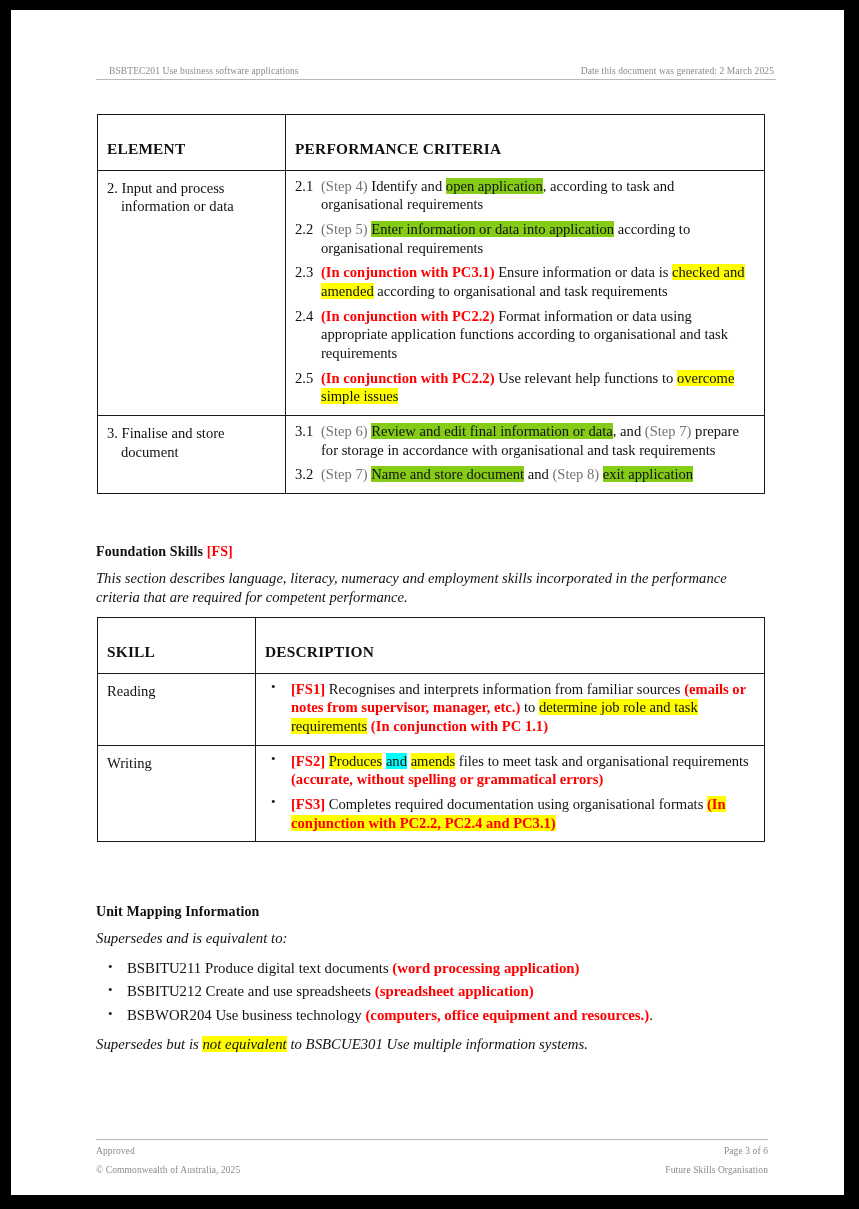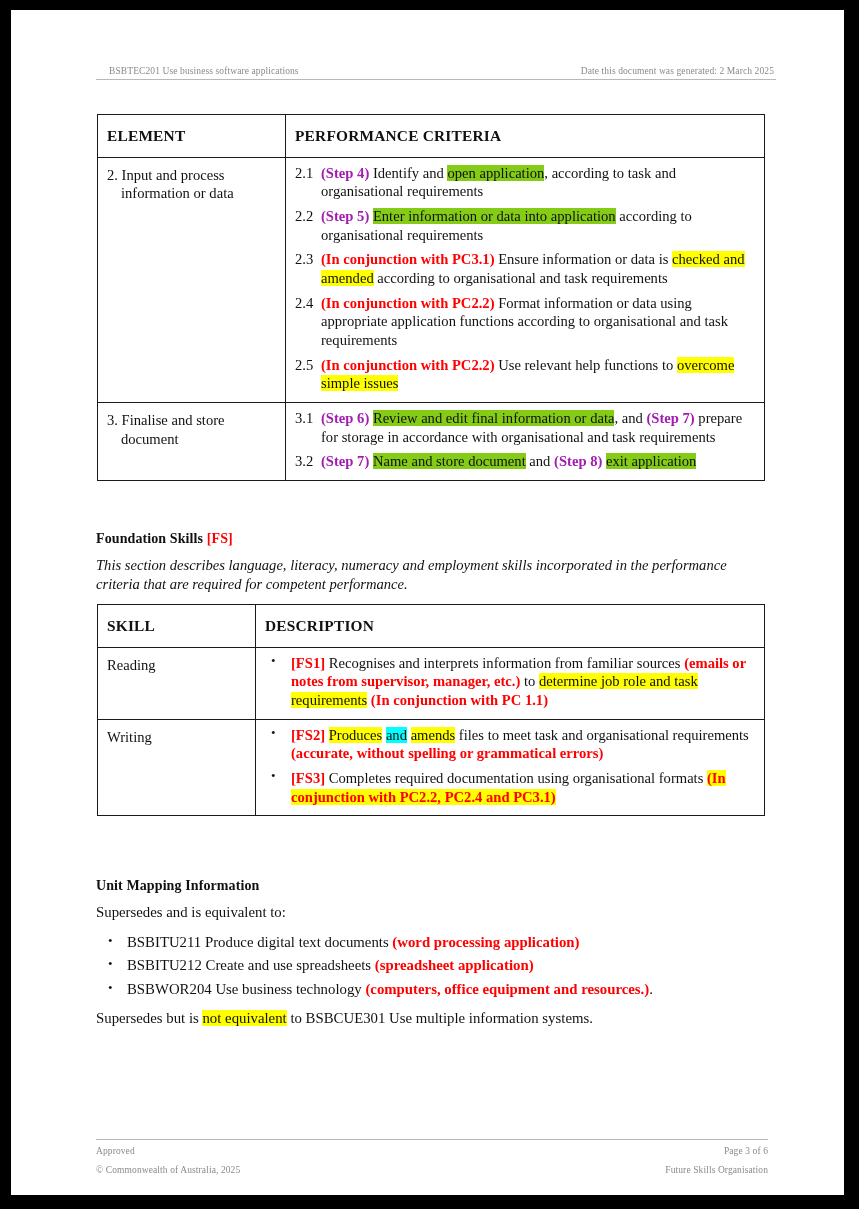--- a/index.html
+++ b/index.html
@@ -67,21 +67,21 @@
     padding: 6px 9px 8px 9px;
     font-size: 14.6px;
     line-height: 1.28;
     color: #111111;
   }
   table.doc-table th {
     text-align: left;
     font-weight: bold;
     font-size: 15.4px;
     letter-spacing: .2px;
-    padding-top: 11px;
+    padding-top: 24px;
     padding-bottom: 11px;
   }
   .col-elem { width: 188px; }
   .col-skill { width: 158px; }
 
   
   .elem-label {
     padding-left: 14px;
     text-indent: -14px;
     padding-top: 2px;
@@ -113,21 +113,21 @@
   ul.fs-list > li .fs-bullet {
     position: absolute;
     left: 6px;
     top: -1px;
     font-size: 13px;
     line-height: 1.28;
   }
   .skill-label { padding-top: 2px; }
 
   
-  .step   { color: #a21caf; font-weight: bold; text-align: right; }
+  .step   { color: #737373; font-weight: normal; text-align: right; }
   .note   { color: #ff0000; font-weight: bold; }
   .hl-g   { background: #84cc16; }
   .hl-y   { background: #ffff00; }
   .hl-c   { background: #00ffff; }
 
   
   h2.sec-title {
     font-size: 14px;
     font-weight: bold;
     margin: 0 0 9px 0;
@@ -144,20 +144,21 @@
     width: 648px;
   }
   .spacer-fs { height: 50px; }
   .spacer-um { height: 62px; }
 
   p.body-line {
     font-size: 14.8px;
     line-height: 1.3;
     margin: 0 0 10px 0;
     color: #111111;
+    font-style: italic;
   }
   ul.map-list {
     list-style: none;
     margin: 0 0 10px 0;
     padding: 0;
   }
   ul.map-list > li {
     position: relative;
     padding-left: 31px;
     font-size: 14.8px;

